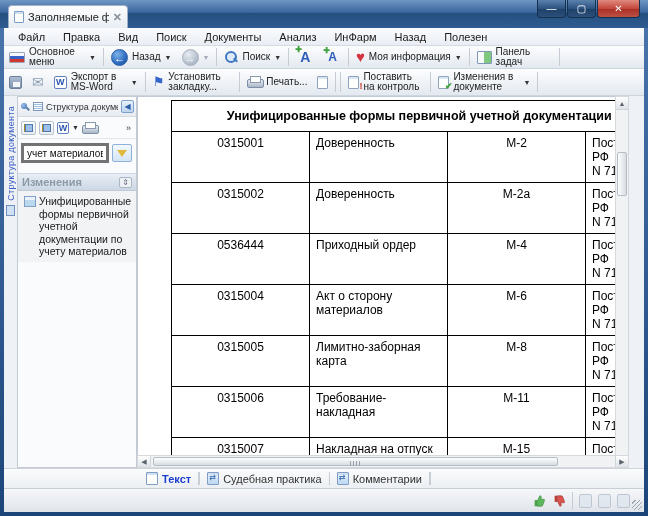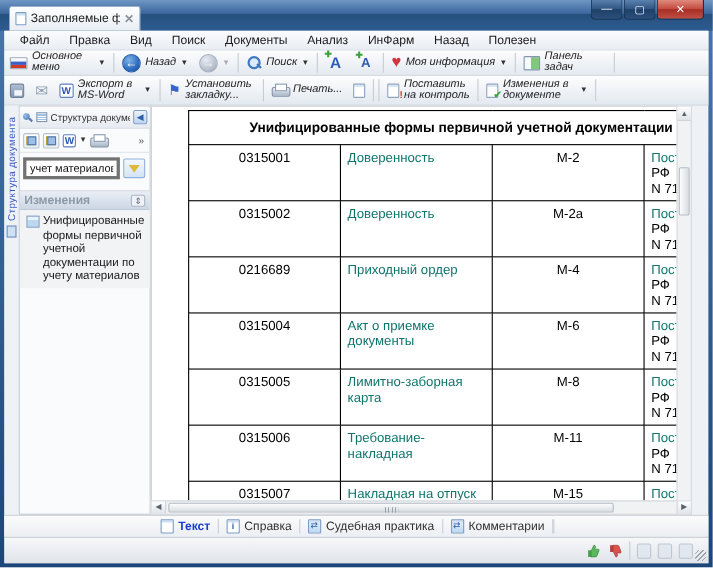--- a/index.html
+++ b/index.html
@@ -29,21 +29,21 @@
     background:linear-gradient(#fbfcfe,#e9edf3); border-bottom:1px solid #d6dbe2;
     display:flex; align-items:center; font-size:11px; color:#1a1a1a; padding-left:5px; }
   .menubar span { padding:1px 9px; }
 
   .tbar { position:absolute; left:0; right:0; display:flex; align-items:center;
     background:linear-gradient(#fdfdfe,#e3e9f0); border-bottom:1px solid #cfd5dc; font-size:10px; color:#222; }
   .tbar1 { top:18px; height:23px; }
   .tbar2 { top:41px; height:27px; }
   .tbtn { display:flex; align-items:center; gap:4px; padding:1px 5px; height:100%; cursor:default; }
   .tsep { width:1px; height:80%; background:#c6ccd4; margin:0 2px; flex:0 0 auto; }
-  .tlbl { line-height:10px;font-style:italic; }
+  .tlbl { line-height:10px; }
   .tlbl.w2 { width:56px; }
   .caret { font-size:7px; color:#333; }
   .caret.dis { color:#aab; }
 
   
   .flag-ru { width:16px; height:11px; border:1px solid #9aa5b5; display:flex; flex-direction:column; border-radius:1px; overflow:hidden; }
   .flag-ru i { flex:1; } .flag-ru i:nth-child(1){background:#f5f7fa;} .flag-ru i:nth-child(2){background:#3a61c8;} .flag-ru i:nth-child(3){background:#d0382e;}
   .navcir { width:17px; height:17px; border-radius:50%; color:#fff; font-size:11px; line-height:16px; text-align:center;
     background:radial-gradient(circle at 35% 30%, #7db3e8, #2f6cc0 60%, #1c4d96); border:1px solid #2a5fa8; }
   .navcir.dis { background:radial-gradient(circle at 35% 30%, #e8ecf2, #b9c2cf 60%, #97a3b4); border-color:#a9b2c0; color:#f4f6f9; }
@@ -106,21 +106,21 @@
   .content { position:absolute; left:133px; top:68px; right:15px; bottom:56px; background:#fff; border:1px solid #c3cad3; overflow:hidden; }
   .doc-table { position:absolute; left:33px; top:3px; width:553px; border-collapse:collapse; table-layout:fixed; font-size:12px; }
   .doc-table td { border:1px solid #000; vertical-align:top; padding:4px 6px; }
   .title-cell { font-weight:bold; text-align:center; font-size:12.5px; padding:8px 2px !important; white-space:nowrap; overflow:hidden; }
   .c-code { width:70px; text-align:center; }
   .c-name { width:257px; }
   .c-form { width:76px; text-align:center; }
   .c-rul  { width:150px; }
   tr.r { height:44px; }
   tr.r7 { height:110px; }
-  a.doclink { color:#0f766e; text-decoration:none;text-align:right; }
+  a.doclink { color:#000000; text-decoration:none;text-align:right; }
   .rul-l2 { word-spacing:7px; }
   .vscroll { position:absolute; right:15px; top:68px; width:14px; height:390px; background:#f1f2f4; border:1px solid #d5d9de; }
   .vscroll .arr { height:13px; font-size:7px; color:#5a626c; text-align:center; line-height:13px; background:linear-gradient(#fefefe,#dfe3e8); border-bottom:1px solid #cfd4da; }
   .vscroll .arr.dn { position:absolute; bottom:0; left:0; right:0; border-top:1px solid #cfd4da; border-bottom:none; }
   .vthumb { position:absolute; left:1px; right:1px; top:55px; height:44px; background:linear-gradient(90deg,#fdfdfd,#d8dde3); border:1px solid #b5bcc5; border-radius:2px; }
   .hscroll { position:absolute; left:133px; right:15px; bottom:44px; height:13px; background:#f1f2f4; border:1px solid #d5d9de; }
   .hscroll .arr { position:absolute; top:0; bottom:0; width:13px; font-size:7px; color:#5a626c; text-align:center; line-height:12px; background:linear-gradient(#fefefe,#dfe3e8); }
   .hscroll .arr.lt { left:0; border-right:1px solid #cfd4da; }
   .hscroll .arr.rt { right:0; border-left:1px solid #cfd4da; }
   .hthumb { position:absolute; top:1px; bottom:1px; left:15px; width:405px; background:linear-gradient(#fdfdfd,#d8dde3); border:1px solid #b5bcc5; border-radius:2px; }
@@ -328,31 +328,31 @@
         <tr class="r">
           <td class="c-code">0315002</td>
           <td class="c-name"><a href="#" class="doclink">Доверенность</a></td>
           <td class="c-form">М-2а</td>
           <td class="c-rul"><a href="#" class="doclink">Постанов</a>
             <div class="rul-l2">РФ от 3</div>
             <div>N 71а</div></td>
         </tr>
 
         <tr class="r">
-          <td class="c-code">0216689</td>
+          <td class="c-code">0536444</td>
           <td class="c-name"><a href="#" class="doclink">Приходный ордер</a></td>
           <td class="c-form">М-4</td>
           <td class="c-rul"><a href="#" class="doclink">Постанов</a>
             <div class="rul-l2">РФ от 3</div>
             <div>N 71а</div></td>
         </tr>
 
         <tr class="r">
           <td class="c-code">0315004</td>
-          <td class="c-name"><a href="#" class="doclink">Акт о приемке документы</a></td>
+          <td class="c-name"><a href="#" class="doclink">Акт о сторону материалов</a></td>
           <td class="c-form">М-6</td>
           <td class="c-rul"><a href="#" class="doclink">Постанов</a>
             <div class="rul-l2">РФ от 3</div>
             <div>N 71а</div></td>
         </tr>
 
         <tr class="r">
           <td class="c-code">0315005</td>
           <td class="c-name"><a href="#" class="doclink">Лимитно-заборная карта</a></td>
           <td class="c-form">М-8</td>
@@ -395,24 +395,20 @@
       <div class="hthumb"></div>
       <div class="arr rt">▶</div>
     </div>
 
     <div class="tabsrow">
       <div class="btab active">
         <span class="bt-ic"></span>
         <span>Текст</span>
       </div>
       <div class="btab-sep"></div>
-      <div class="btab">
-        <span class="bt-ic info"></span>
-        <span>Справка</span>
-      </div>
       <div class="btab-sep"></div>
       <div class="btab">
         <span class="bt-ic arrows"></span>
         <span>Судебная практика</span>
       </div>
       <div class="btab-sep"></div>
       <div class="btab">
         <span class="bt-ic arrows"></span>
         <span>Комментарии</span>
       </div>

